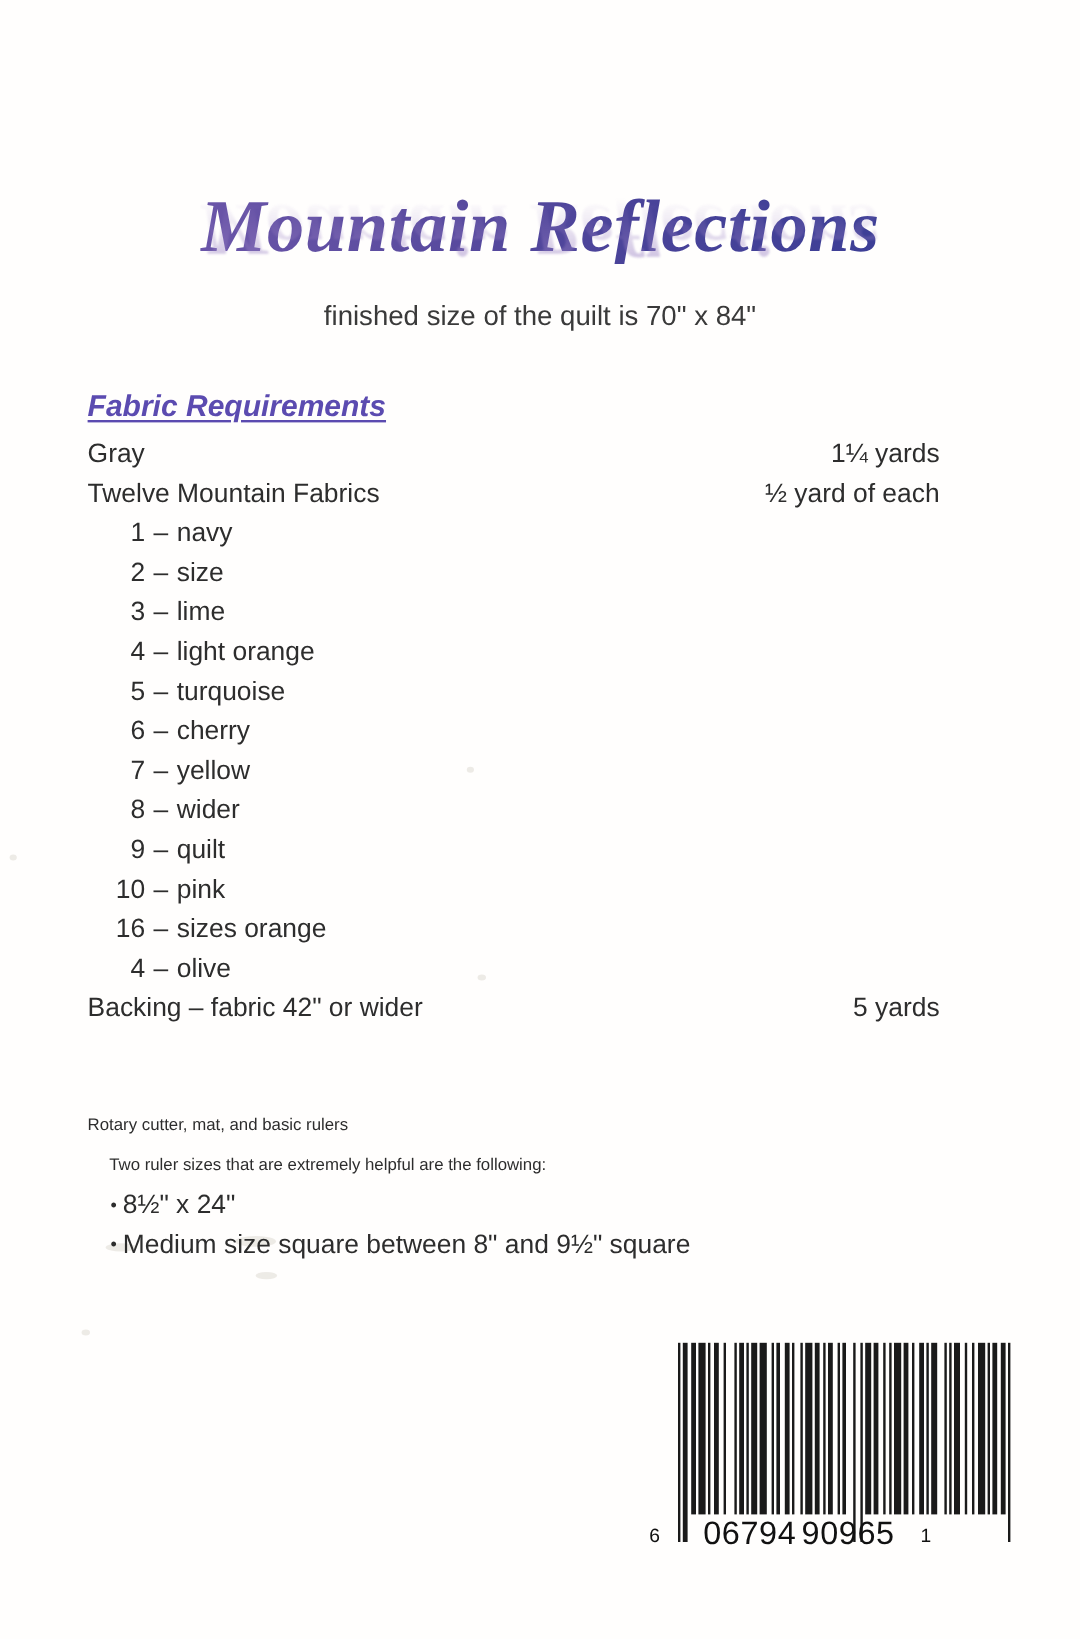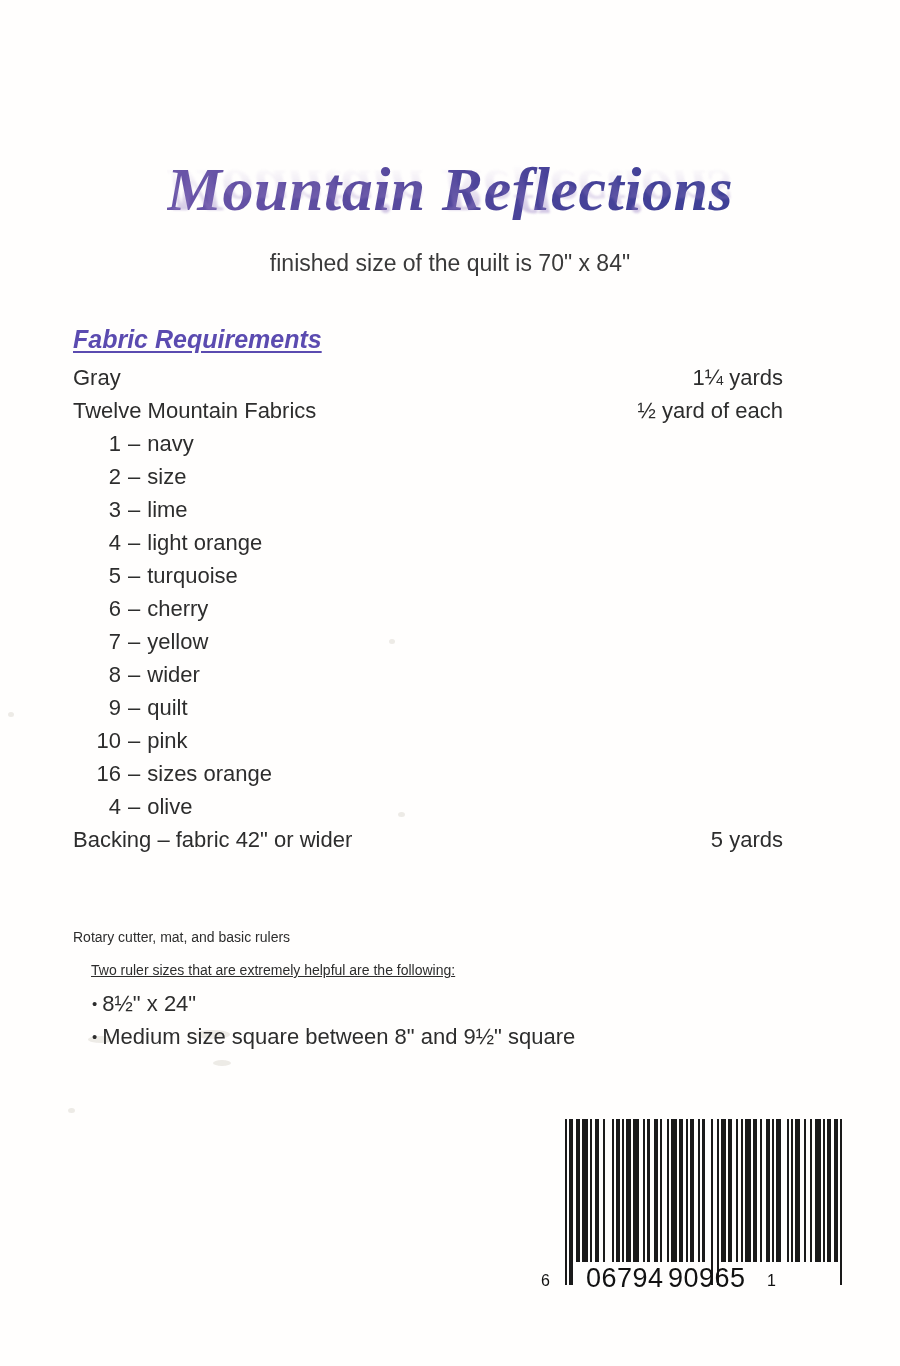--- a/index.html
+++ b/index.html
@@ -134,21 +134,21 @@
     padding: 0 7px;
   }
   .fabric-item .name { white-space: nowrap; }
 
   
   .supply-line {
     font-size: 14px;
     line-height: 33px;
     color: #2d2d2d;
   }
-  .supply-indent { padding-left: 18px; text-decoration: underline; }
+  .supply-indent { padding-left: 18px; }
   .bullet-line {
     font-size: 22px;
     line-height: 33px;
     color: #2d2d2d;
     padding-left: 19px;
     display: flex;
     align-items: baseline;
   }
   .bullet-line .dot {
     font-size: 15px;

